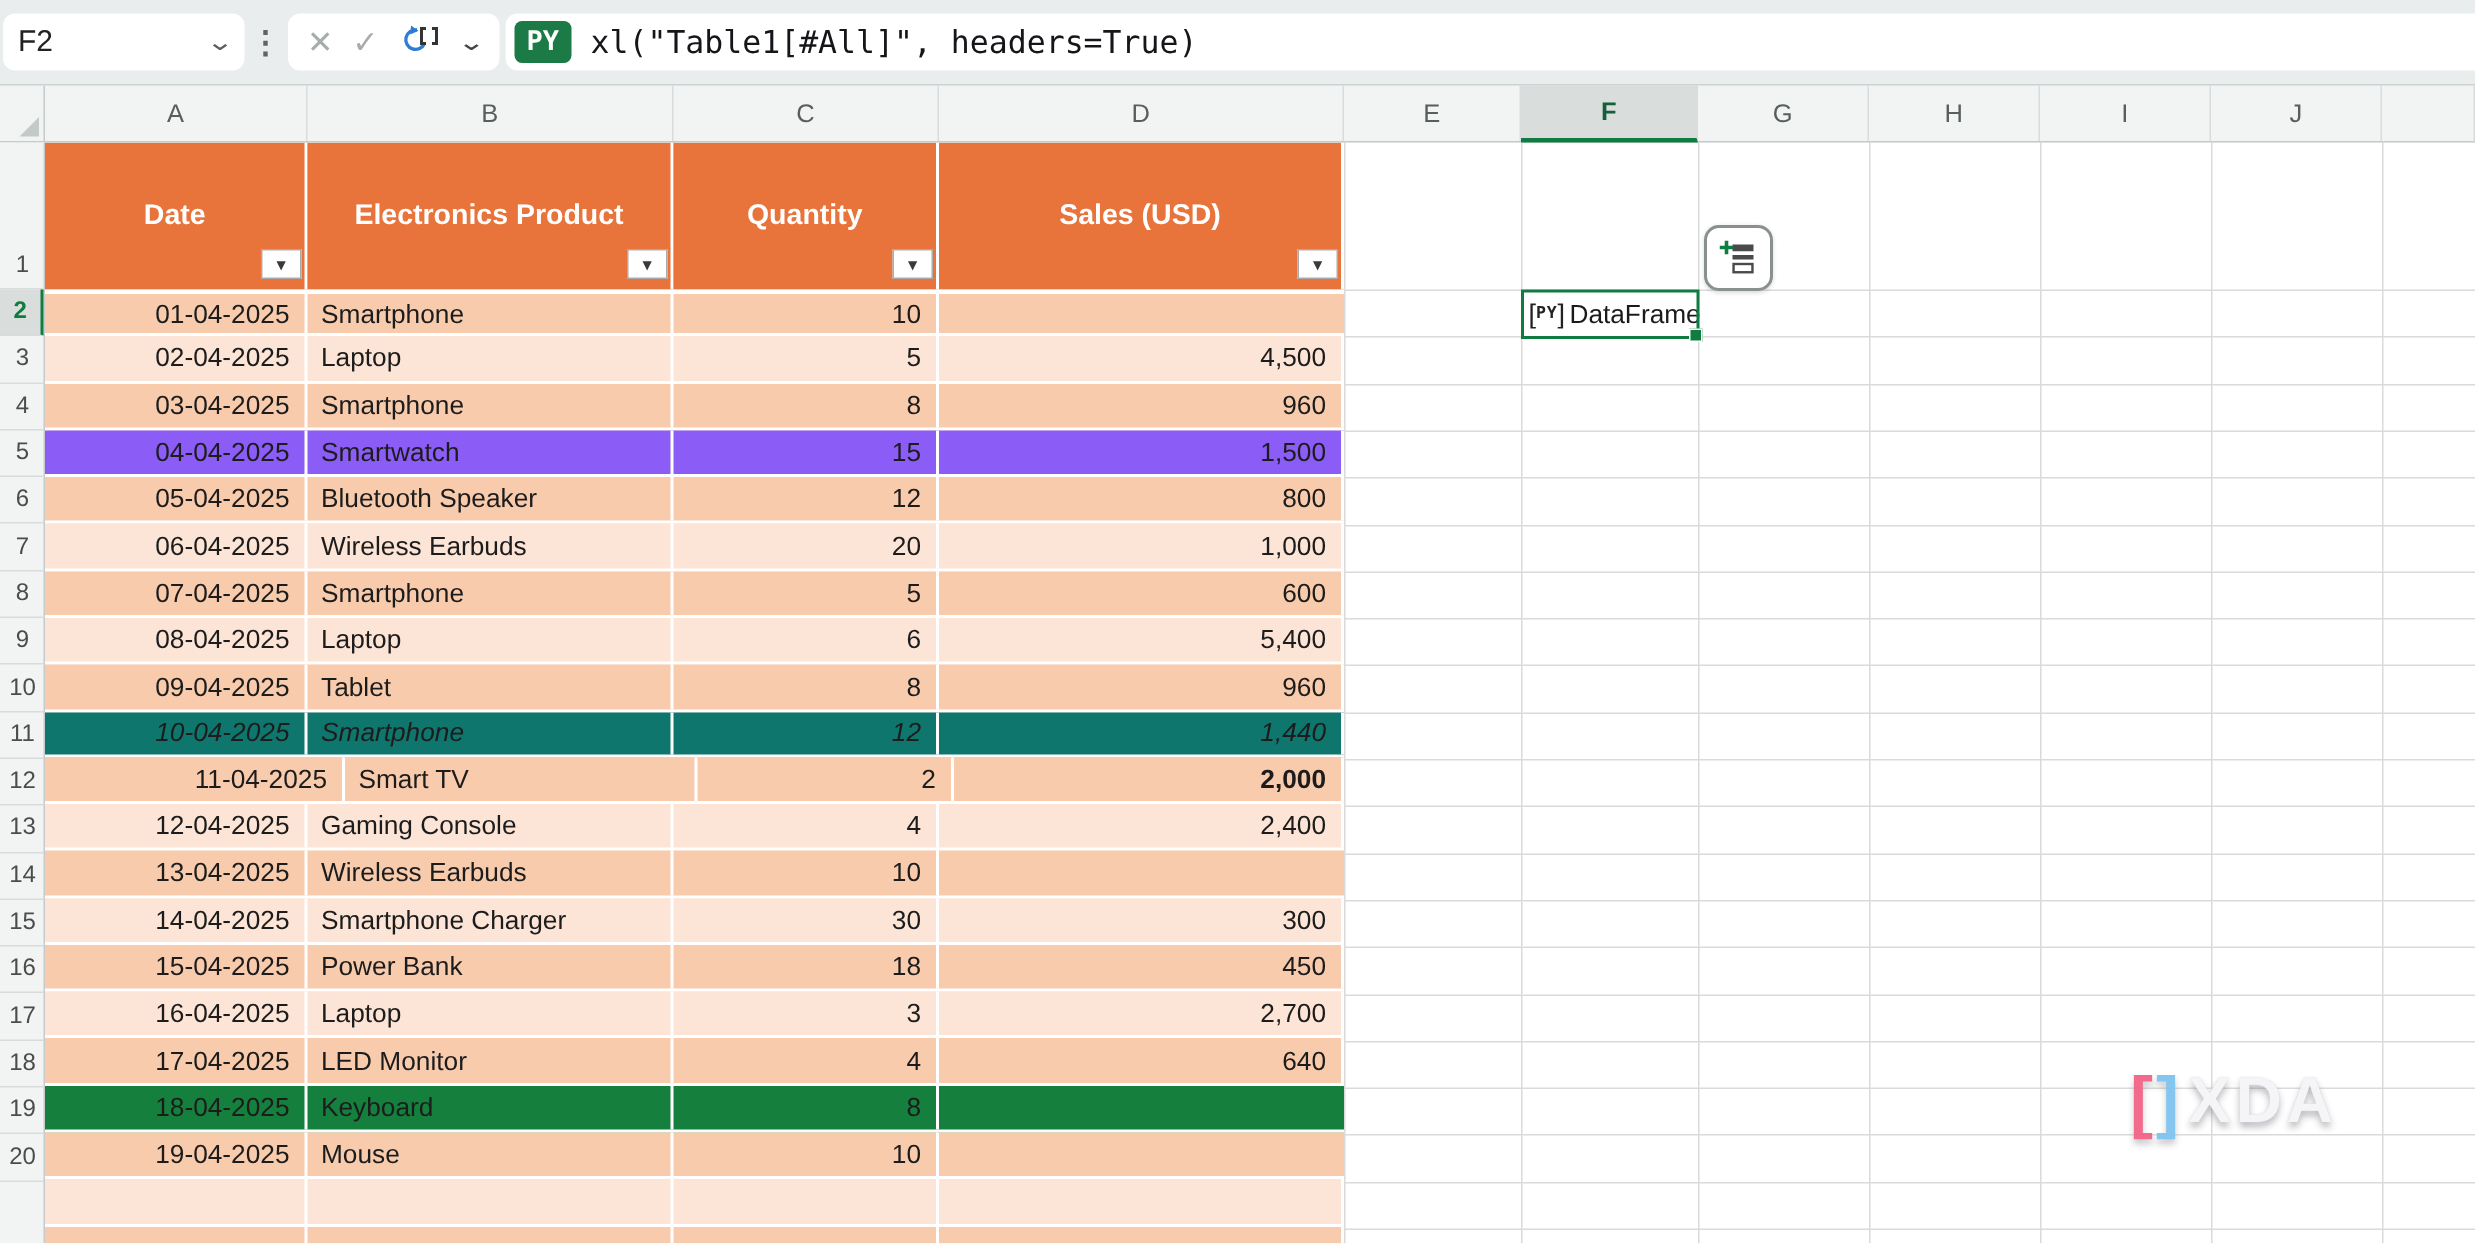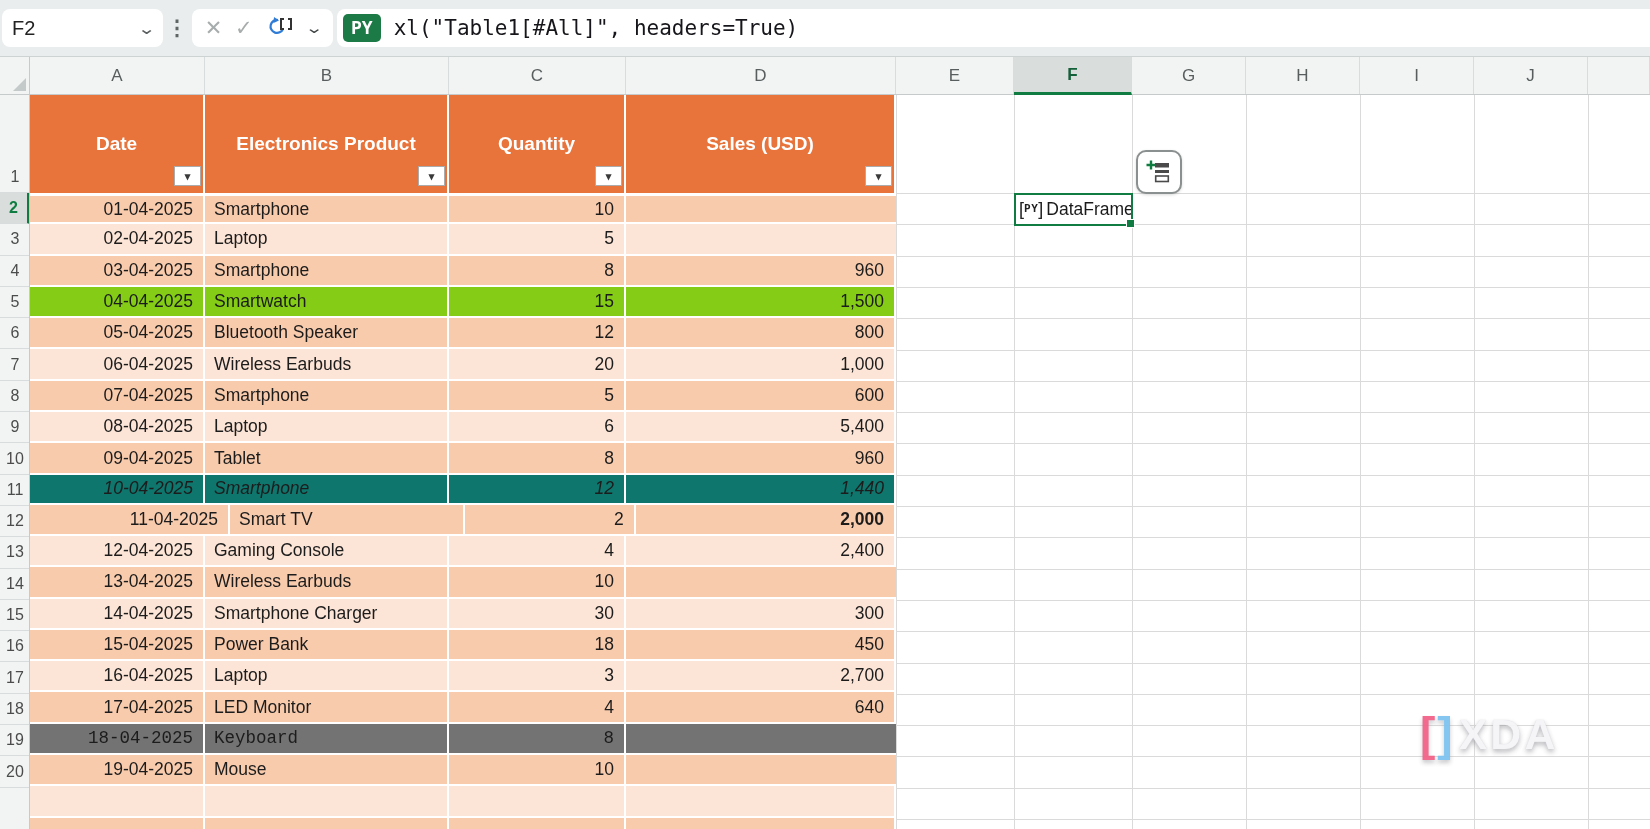--- a/index.html
+++ b/index.html
@@ -252,28 +252,29 @@
     <div class="table-body" id="table-body">
         <div class="trow top-gap" style="height: 31.3px; background: rgb(248, 203, 173);">
           <div class="tcell ar" style="width: 175px; padding-left: 24px;">01-04-2025</div>
           <div class="tcell al" style="width: 244px;">Smartphone</div>
           <div class="tcell ar" style="width: 177px;">10</div>
         </div>
         <div class="trow" style="height: 31.3px; background: rgb(252, 228, 214);">
           <div class="tcell ar" style="width: 175px;">02-04-2025</div>
           <div class="tcell al" style="width: 244px;">Laptop</div>
           <div class="tcell ar" style="width: 177px;">5</div>
+          <div class="tcell ar" style="width: 270px;">4,500</div>
         </div>
         <div class="trow" style="height: 31.3px; background: rgb(248, 203, 173);">
           <div class="tcell ar" style="width: 175px;">03-04-2025</div>
           <div class="tcell al" style="width: 244px;">Smartphone</div>
           <div class="tcell ar" style="width: 177px;">8</div>
           <div class="tcell ar" style="width: 270px;">960</div>
         </div>
-        <div class="trow" style="height: 31.3px; background: #84cc16;">
+        <div class="trow" style="height: 31.3px; background: #8b5cf6;">
           <div class="tcell ar" style="width: 175px;">04-04-2025</div>
           <div class="tcell al" style="width: 244px;">Smartwatch</div>
           <div class="tcell ar" style="width: 177px;">15</div>
           <div class="tcell ar" style="width: 270px;">1,500</div>
         </div>
         <div class="trow" style="height: 31.3px; background: rgb(248, 203, 173);">
           <div class="tcell ar" style="width: 175px;">05-04-2025</div>
           <div class="tcell al" style="width: 244px;">Bluetooth Speaker</div>
           <div class="tcell ar" style="width: 177px;">12</div>
           <div class="tcell ar" style="width: 270px;">800</div>
@@ -343,21 +344,21 @@
           <div class="tcell al" style="width: 244px;">Laptop</div>
           <div class="tcell ar" style="width: 177px;">3</div>
           <div class="tcell ar" style="width: 270px;">2,700</div>
         </div>
         <div class="trow" style="height: 31.3px; background: rgb(248, 203, 173);">
           <div class="tcell ar" style="width: 175px;">17-04-2025</div>
           <div class="tcell al" style="width: 244px;">LED Monitor</div>
           <div class="tcell ar" style="width: 177px;">4</div>
           <div class="tcell ar" style="width: 270px;">640</div>
         </div>
-        <div class="trow" style="height: 31.3px; background: #737373; font-family: Liberation Mono, monospace;">
+        <div class="trow" style="height: 31.3px; background: #15803d;">
           <div class="tcell ar" style="width: 175px;">18-04-2025</div>
           <div class="tcell al" style="width: 244px;">Keyboard</div>
           <div class="tcell ar" style="width: 177px;">8</div>
         </div>
         <div class="trow" style="height: 31.3px; background: rgb(248, 203, 173);">
           <div class="tcell ar" style="width: 175px;">19-04-2025</div>
           <div class="tcell al" style="width: 244px;">Mouse</div>
           <div class="tcell ar" style="width: 177px;">10</div>
         </div>
         <div class="trow" style="height: 31.3px; background: rgb(252, 228, 214);">

